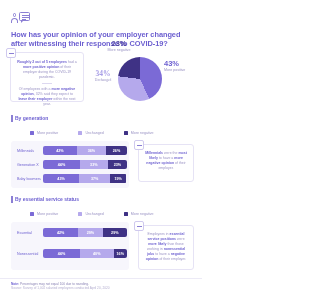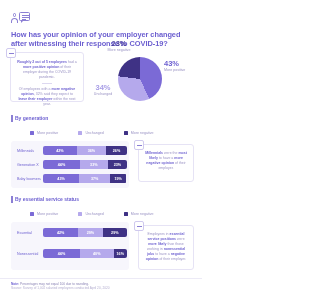--- a/index.html
+++ b/index.html
@@ -51,21 +51,21 @@
   
   .pie-wrap{position:absolute;left:96px;top:44px;width:100px;height:62px;}
   .pie{
     position:absolute;left:22px;top:13px;width:44px;height:44px;border-radius:50%;
   }
   .pie-lbl{position:absolute;text-align:center;}
   .pie-lbl .pct{font-size:7.5px;font-weight:bold;line-height:8px;}
   .pie-lbl .nm{font-size:3.6px;line-height:4.4px;color:#9a93c4;font-weight:normal;}
   #pie-label-negative{left:6px;top:-4px;width:34px;color:#4b3f9e;}
   #pie-label-positive{left:68px;top:16px;width:30px;color:#6c5fd0;text-align:left;}
-  #pie-label-unchanged{left:-10px;top:40px;width:34px;color:#a89ee6;}
+  #pie-label-unchanged{left:-10px;top:26px;width:34px;color:#a89ee6;font-family:Liberation Serif, serif;}
 
   
   .sec-title{position:absolute;font-size:5px;font-weight:bold;color:#6c5fd0;padding-left:4px;}
   .sec-title:before{content:"";position:absolute;left:0;top:0px;width:1.6px;height:7px;background:#8b7fd4;}
 
   .legend{position:absolute;display:flex;gap:0;}
   .legend .li{display:flex;align-items:center;margin-right:20px;}
   .legend .sw{width:4px;height:4px;border-radius:0.5px;margin-right:3px;}
   .legend .lt{font-size:3.6px;color:#9a93c4;}
 

